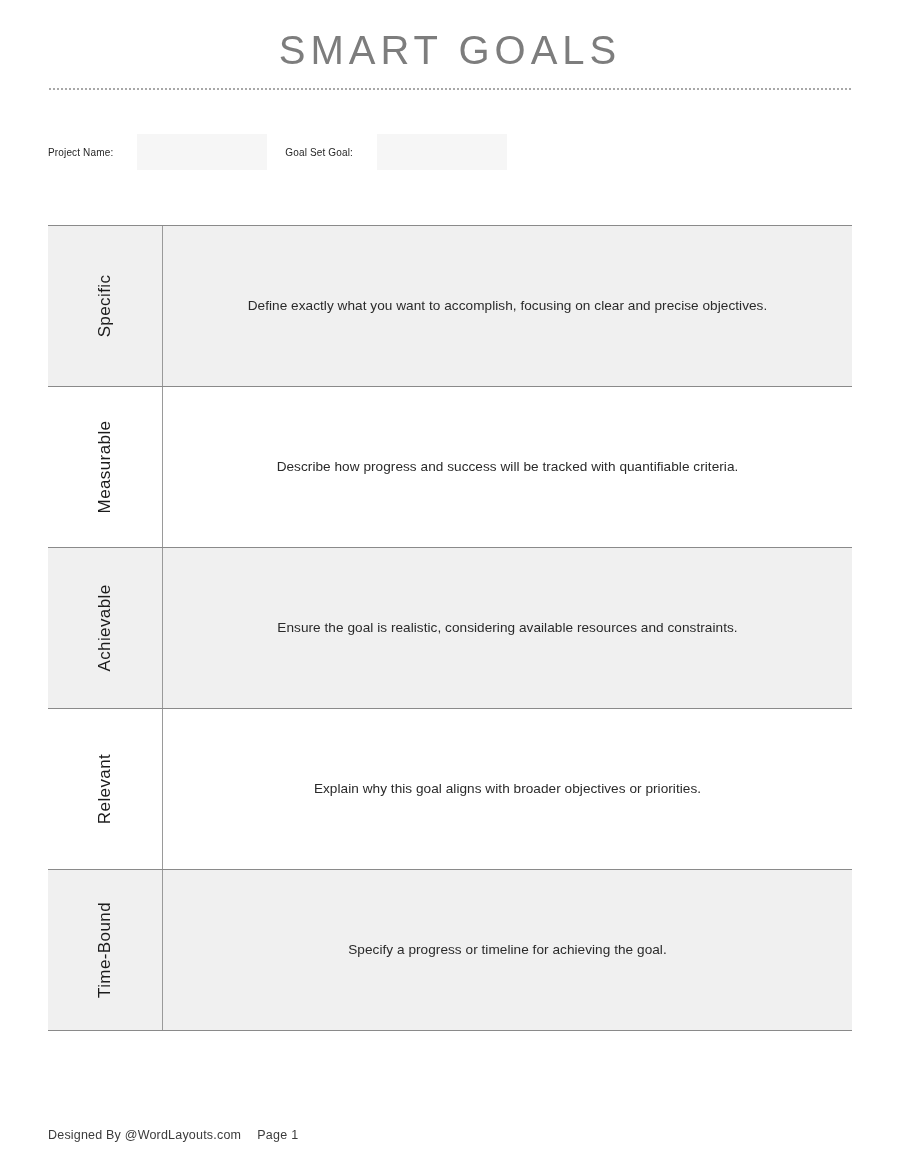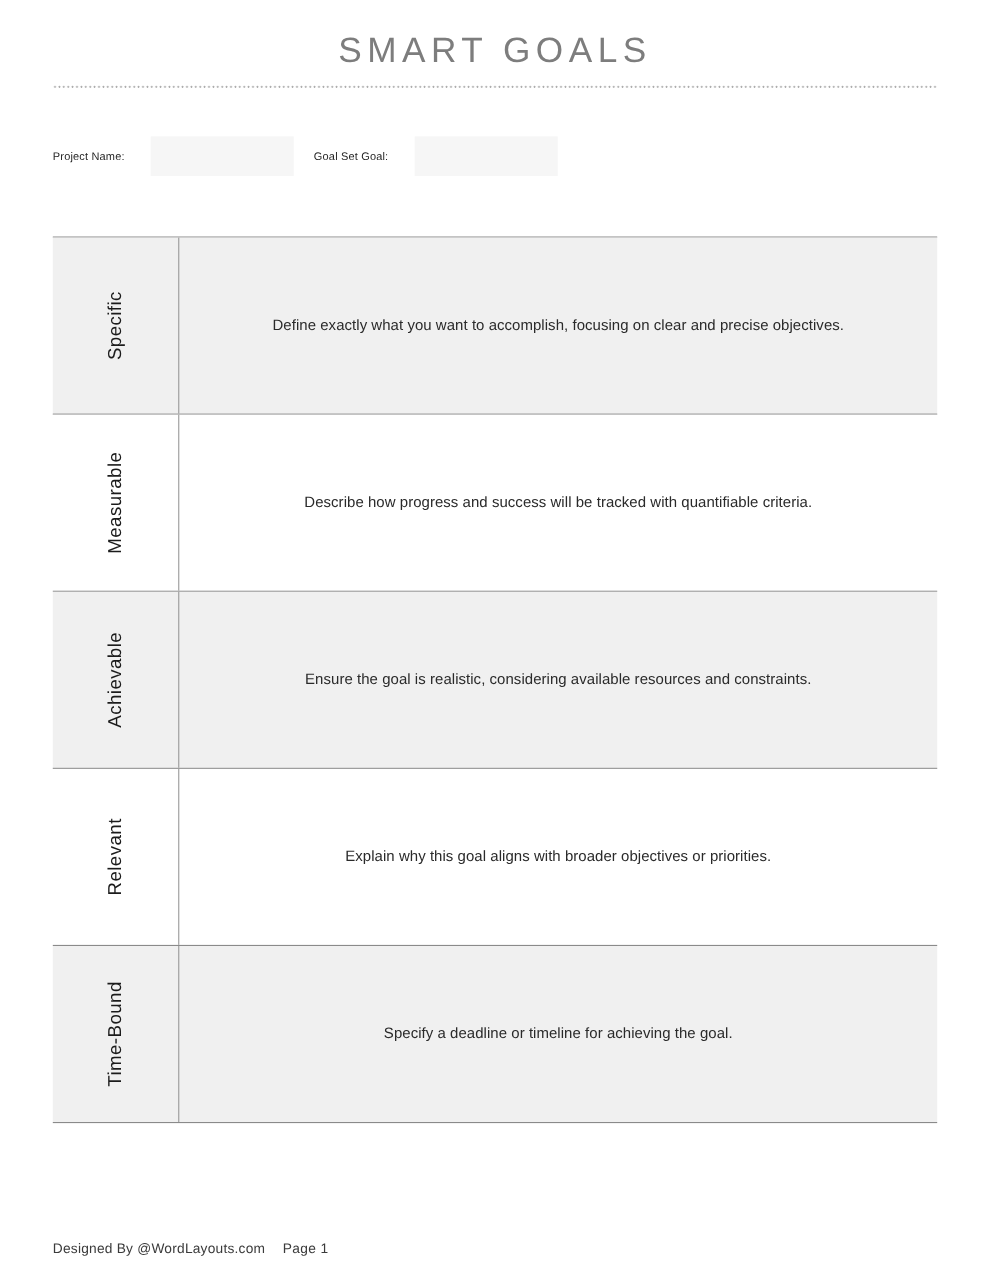--- a/index.html
+++ b/index.html
@@ -22,21 +22,21 @@
     height: 1165px;
     box-sizing: border-box;
   }
 
   
   .title-area {
     padding-top: 26px;
     text-align: center;
   }
   .doc-title {
-    font-size: 32px;
+    font-size: 40px;
     font-weight: 400;
     letter-spacing: 5px;
     color: #7d7d7d;
     line-height: 1.2;
     margin: 0;
     font-family: "Liberation Sans", "DejaVu Sans", sans-serif;
   }
   .title-rule {
     margin: 14px 48px 0 48px;
     height: 2px;
@@ -224,21 +224,21 @@
       <div class="row-desc-cell">
         <span class="row-desc">Explain why this goal aligns with broader objectives or priorities.</span>
       </div>
     </div>
 
     <div class="smart-row shaded">
       <div class="row-label-cell">
         <span class="row-label">Time-Bound</span>
       </div>
       <div class="row-desc-cell">
-        <span class="row-desc">Specify a deadline or timeline for achieving the goal.</span>
+        <span class="row-desc">Specify a progress or timeline for achieving the goal.</span>
       </div>
     </div>
 
   </div>
 
   <div class="footer">
     <span class="footer-text">Designed By @WordLayouts.com</span>
     <span class="footer-page">Page 1</span>
   </div>
 

